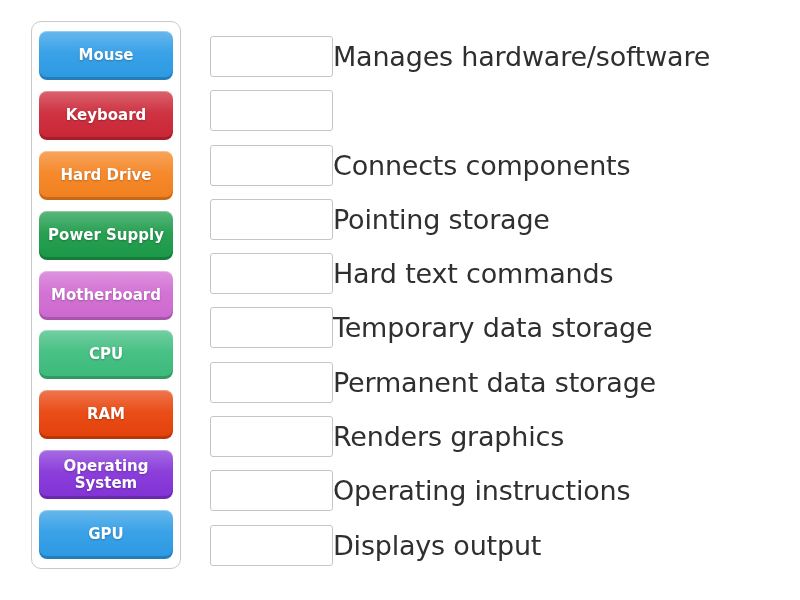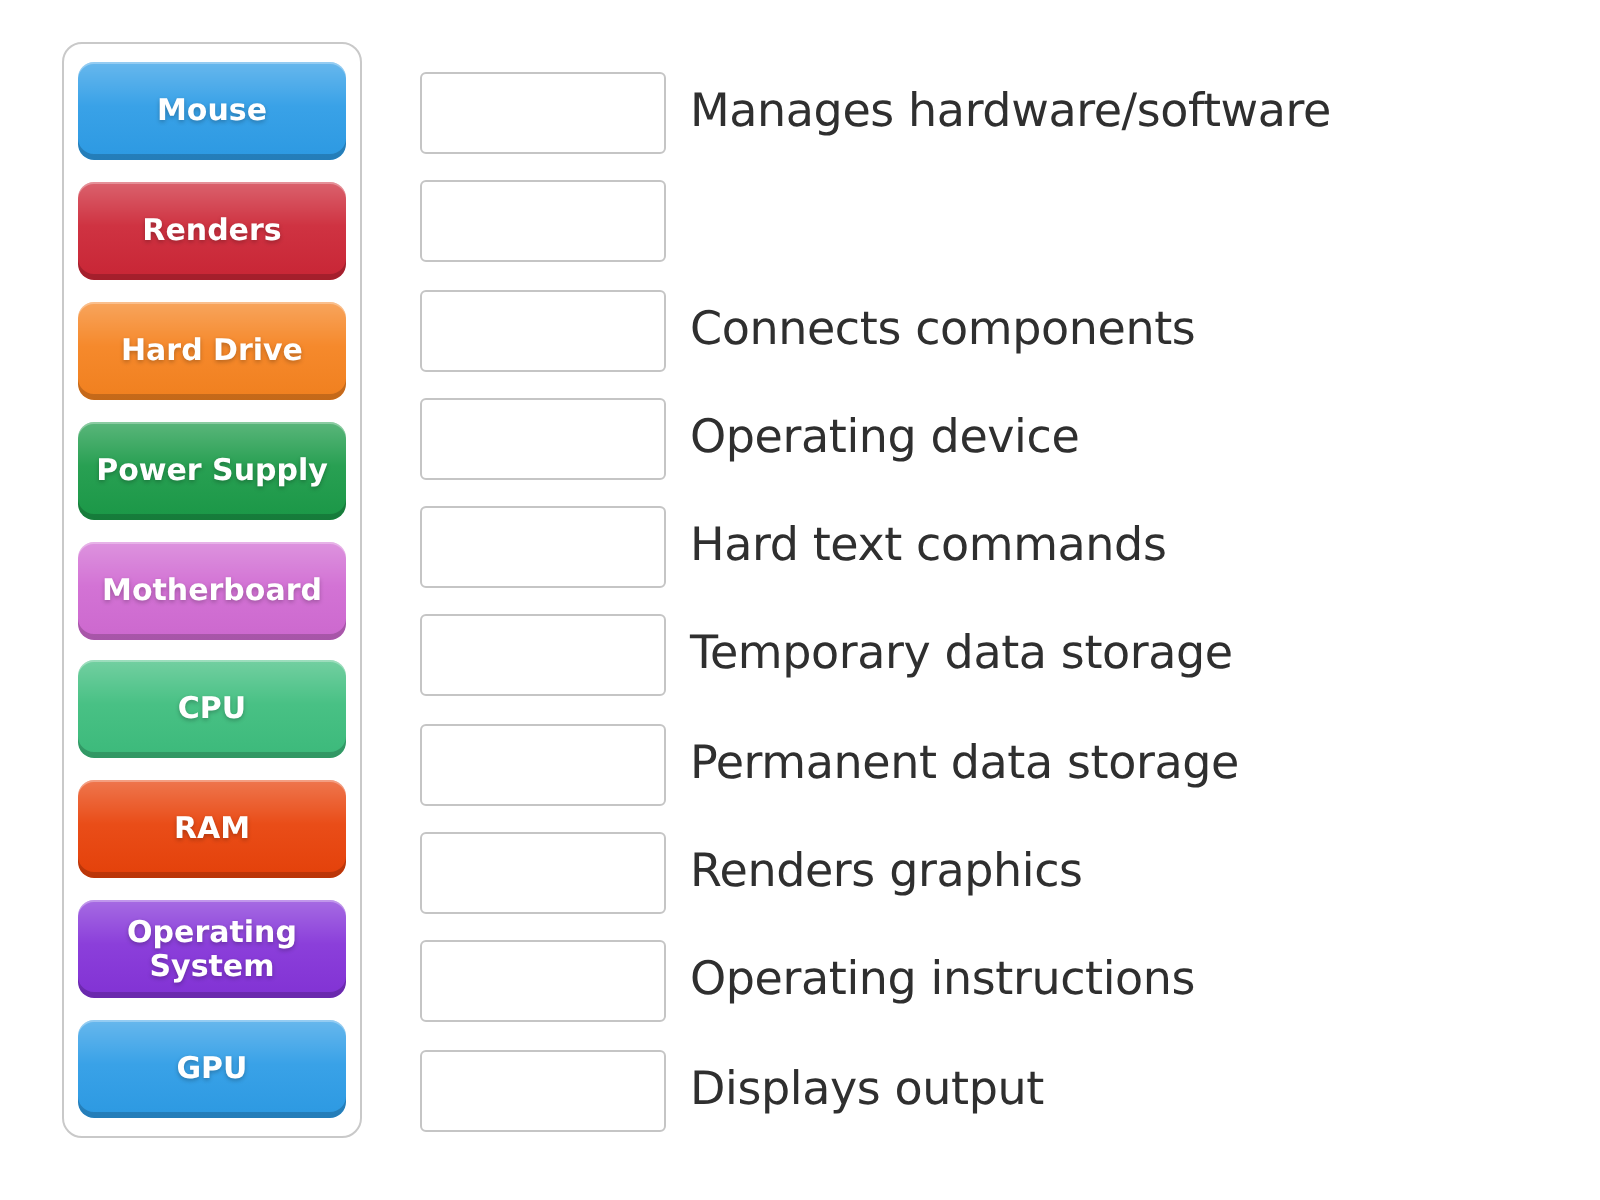--- a/index.html
+++ b/index.html
@@ -67,36 +67,35 @@
   .answer-slot {
     width: 123px;
     height: 41px;
     box-sizing: border-box;
     background: #ffffff;
     border: 1px solid #c5c5c5;
     border-radius: 3px;
     flex: 0 0 auto;
   }
   .definition {
-    margin-left: 12px;
-    font-size: 23px;
+    font-size: 27px;
     color: #2f2f2f;
     line-height: 1;
     white-space: nowrap;
     letter-spacing: -0.2px;
   }
 </style>
 </head>
 <body>
 
 <div class="stage">
 
   <div class="tile-panel">
     <div class="tile" style="background-color: rgb(45, 156, 230);">Mouse</div>
-    <div class="tile" style="background-color: rgb(204, 38, 54);">Renders</div>
+    <div class="tile" style="background-color: rgb(204, 38, 54);">Keyboard</div>
     <div class="tile" style="background-color: rgb(245, 130, 31);">Hard Drive</div>
     <div class="tile" style="background-color: rgb(27, 154, 72);">Power Supply</div>
     <div class="tile" style="background-color: rgb(208, 106, 210);">Motherboard</div>
     <div class="tile" style="background-color: rgb(61, 189, 125);">CPU</div>
     <div class="tile" style="background-color: rgb(232, 66, 10);">RAM</div>
     <div class="tile" style="background-color: rgb(132, 51, 216);">Operating System</div>
     <div class="tile" style="background-color: rgb(45, 156, 230);">GPU</div>
   </div>
 
   <div class="match-rows">
@@ -106,21 +105,21 @@
     </div>
     <div class="match-row">
       <div class="answer-slot"></div>
     </div>
     <div class="match-row">
       <div class="answer-slot"></div>
       <span class="definition">Connects components</span>
     </div>
     <div class="match-row">
       <div class="answer-slot"></div>
-      <span class="definition">Operating device</span>
+      <span class="definition">Pointing storage</span>
     </div>
     <div class="match-row">
       <div class="answer-slot"></div>
       <span class="definition">Hard text commands</span>
     </div>
     <div class="match-row">
       <div class="answer-slot"></div>
       <span class="definition">Temporary data storage</span>
     </div>
     <div class="match-row">

